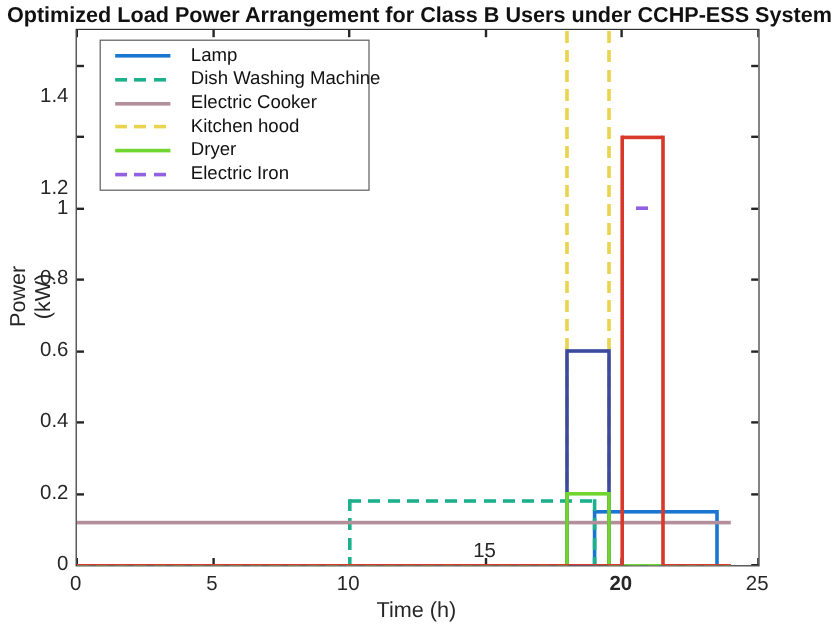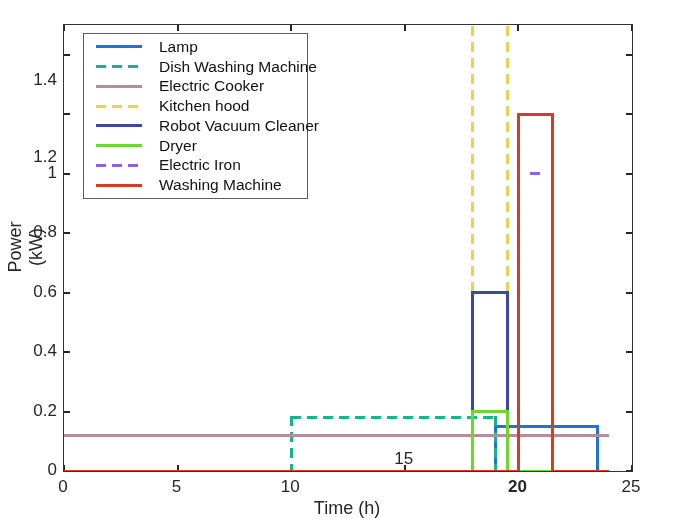--- a/index.html
+++ b/index.html
@@ -26,32 +26,33 @@
   }
   .axis-label-x {
     position:absolute; left:63px; top:498px; width:568px; text-align:center;
     font-size:18px; color:#262626;
   }
   .axis-label-y {
     position:absolute; left:-31px; top:238px; width:90px; height:18px;
     text-align:center; font-size:18px; color:#262626; transform:rotate(-90deg);
   }
   .legend {
-    position:absolute; left:83px; top:33px; width:225px; height:166px;
+    position:absolute; left:83px; top:33px; width:225px; height:126px;
     border:1px solid #5c5c5c; background:#fff; display:flex; flex-direction:column;
     justify-content:space-around; padding:3px 0; box-sizing:border-box;
   }
   .legend-row { display:flex; align-items:center; height:19px; }
   .legend-sample { margin-left:12px; width:46px; height:3px; flex:none; }
   .legend-label { margin-left:17px; font-size:15.5px; color:#111; white-space:nowrap; }
 </style>
 </head>
 <body>
 
 <div id="fig">
+  <div class="title">Optimized Load Power Arrangement for Class B Users under CCHP-ESS System</div>
 
   <div class="plot-area" id="plot-area">
       <div class="tick" style="left: -1px; top: 440px; width: 2px; height: 6px;"></div>
       <div class="tick" style="left: -1px; top: 0px; width: 2px; height: 6px;"></div>
       <div class="tick" style="left: 112.6px; top: 440px; width: 2px; height: 6px;"></div>
       <div class="tick" style="left: 112.6px; top: 0px; width: 2px; height: 6px;"></div>
       <div class="tick" style="left: 226.2px; top: 440px; width: 2px; height: 6px;"></div>
       <div class="tick" style="left: 226.2px; top: 0px; width: 2px; height: 6px;"></div>
       <div class="tick" style="left: 339.8px; top: 440px; width: 2px; height: 6px;"></div>
       <div class="tick" style="left: 339.8px; top: 0px; width: 2px; height: 6px;"></div>
@@ -139,29 +140,21 @@
       </div>
       <div class="legend-row">
         <div class="legend-sample" style="background-color: rgb(179, 142, 155);"></div>
         <div class="legend-label">Electric Cooker</div>
       </div>
       <div class="legend-row">
         <div class="legend-sample" style="background-image: repeating-linear-gradient(90deg, rgb(233, 211, 79) 0px, rgb(233, 211, 79) 10px, transparent 10px, transparent 16px);"></div>
         <div class="legend-label">Kitchen hood</div>
       </div>
       <div class="legend-row">
-        <div class="legend-sample" style="background-color: rgb(59, 74, 159);"></div>
-        <div class="legend-label">Robot Vacuum Cleaner</div>
-      </div>
-      <div class="legend-row">
         <div class="legend-sample" style="background-color: rgb(112, 214, 47);"></div>
         <div class="legend-label">Dryer</div>
       </div>
       <div class="legend-row">
         <div class="legend-sample" style="background-image: repeating-linear-gradient(90deg, rgb(145, 97, 226) 0px, rgb(145, 97, 226) 10px, transparent 10px, transparent 16px);"></div>
         <div class="legend-label">Electric Iron</div>
       </div>
-      <div class="legend-row">
-        <div class="legend-sample" style="background-color: rgb(216, 57, 43);"></div>
-        <div class="legend-label">Washing Machine</div>
-      </div>
     </div>
 </div>
 
 </body></html>

